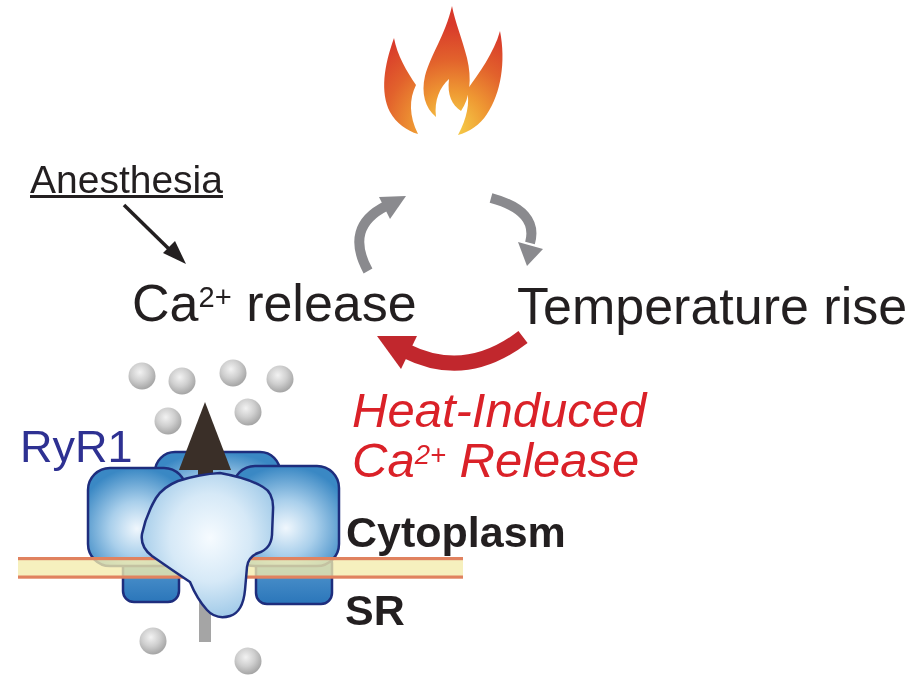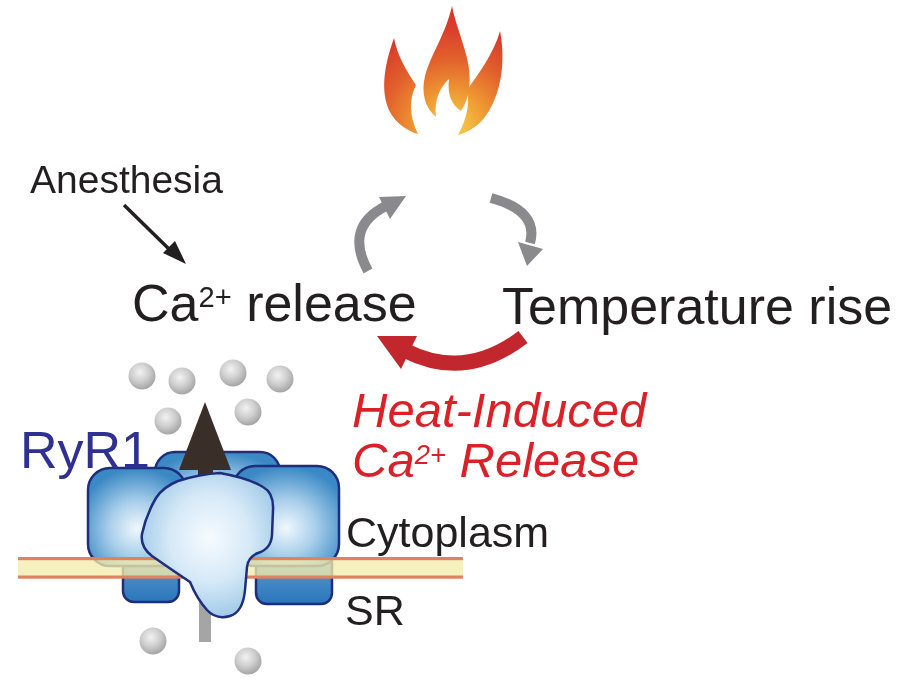--- a/index.html
+++ b/index.html
@@ -6,30 +6,30 @@
   .canvas {
     position:relative; width:921px; height:695px; background:#ffffff;
     overflow:hidden; font-family:"Liberation Sans", sans-serif;
   }
   svg.graphics { position:absolute; left:0; top:0; }
 
   .label { position:absolute; line-height:1; white-space:nowrap; color:var(--text,#231f20); }
   .sup   { font-size:0.56em; position:relative; top:-0.48em; letter-spacing:0; }
 
   .thermogenesis  { left:246px; top:137px; font-size:55px; }
-  .anesthesia     { left:30px;  top:160px; font-size:39px; }
+  .anesthesia     { left:30px;  top:160px; font-size:39px;text-decoration:underline; }
   .ca-release     { left:132px; top:277px; font-size:52px; }
-  .temperature    { left:502px; top:280px; font-size:52px; }
+  .temperature    { left:517px; top:280px; font-size:52px; }
   .hicr           { left:352px; top:385px; width:356px; 
                     font-size:49px; font-style:italic; color:var(--red-text,#da2128);
                     line-height:1.03; }
   .ca-ions        { left:28px;  top:347px; font-size:46px; color:var(--ca-gray,#7d7f82); }
-  .ryr1           { left:20px;  top:424px; font-size:52px; color:var(--ryr1-blue,#2e3192); }
-  .cytoplasm      { left:346px; top:511px; font-size:43px; }
-  .sr             { left:345px; top:589px; font-size:43px; }
+  .ryr1           { left:20px;  top:424px; font-size:45px; color:var(--ryr1-blue,#2e3192); }
+  .cytoplasm      { left:346px; top:511px; font-size:43px;font-weight:bold; }
+  .sr             { left:345px; top:589px; font-size:43px;font-weight:bold; }
 
   
   .gray-arrow { stroke:var(--gray-arrow,#8a8a8e); stroke-width:10; fill:none; }
   .gray-head  { fill:var(--gray-arrow,#8a8a8e); }
   .red-arrow  { stroke:var(--red-arrow,#c1272d); stroke-width:15; fill:none; }
   .red-head   { fill:var(--red-arrow,#c1272d); }
   .thin-arrow { stroke:var(--text,#231f20); stroke-width:3.5; }
   .thin-head  { fill:var(--text,#231f20); }
   .domain     { fill:url(#domGrad);  stroke:var(--protein-stroke,#1e2d7d); stroke-width:2.5; }
   .blob       { fill:url(#blobGrad); stroke:var(--protein-stroke,#1e2d7d); stroke-width:2.5; }

